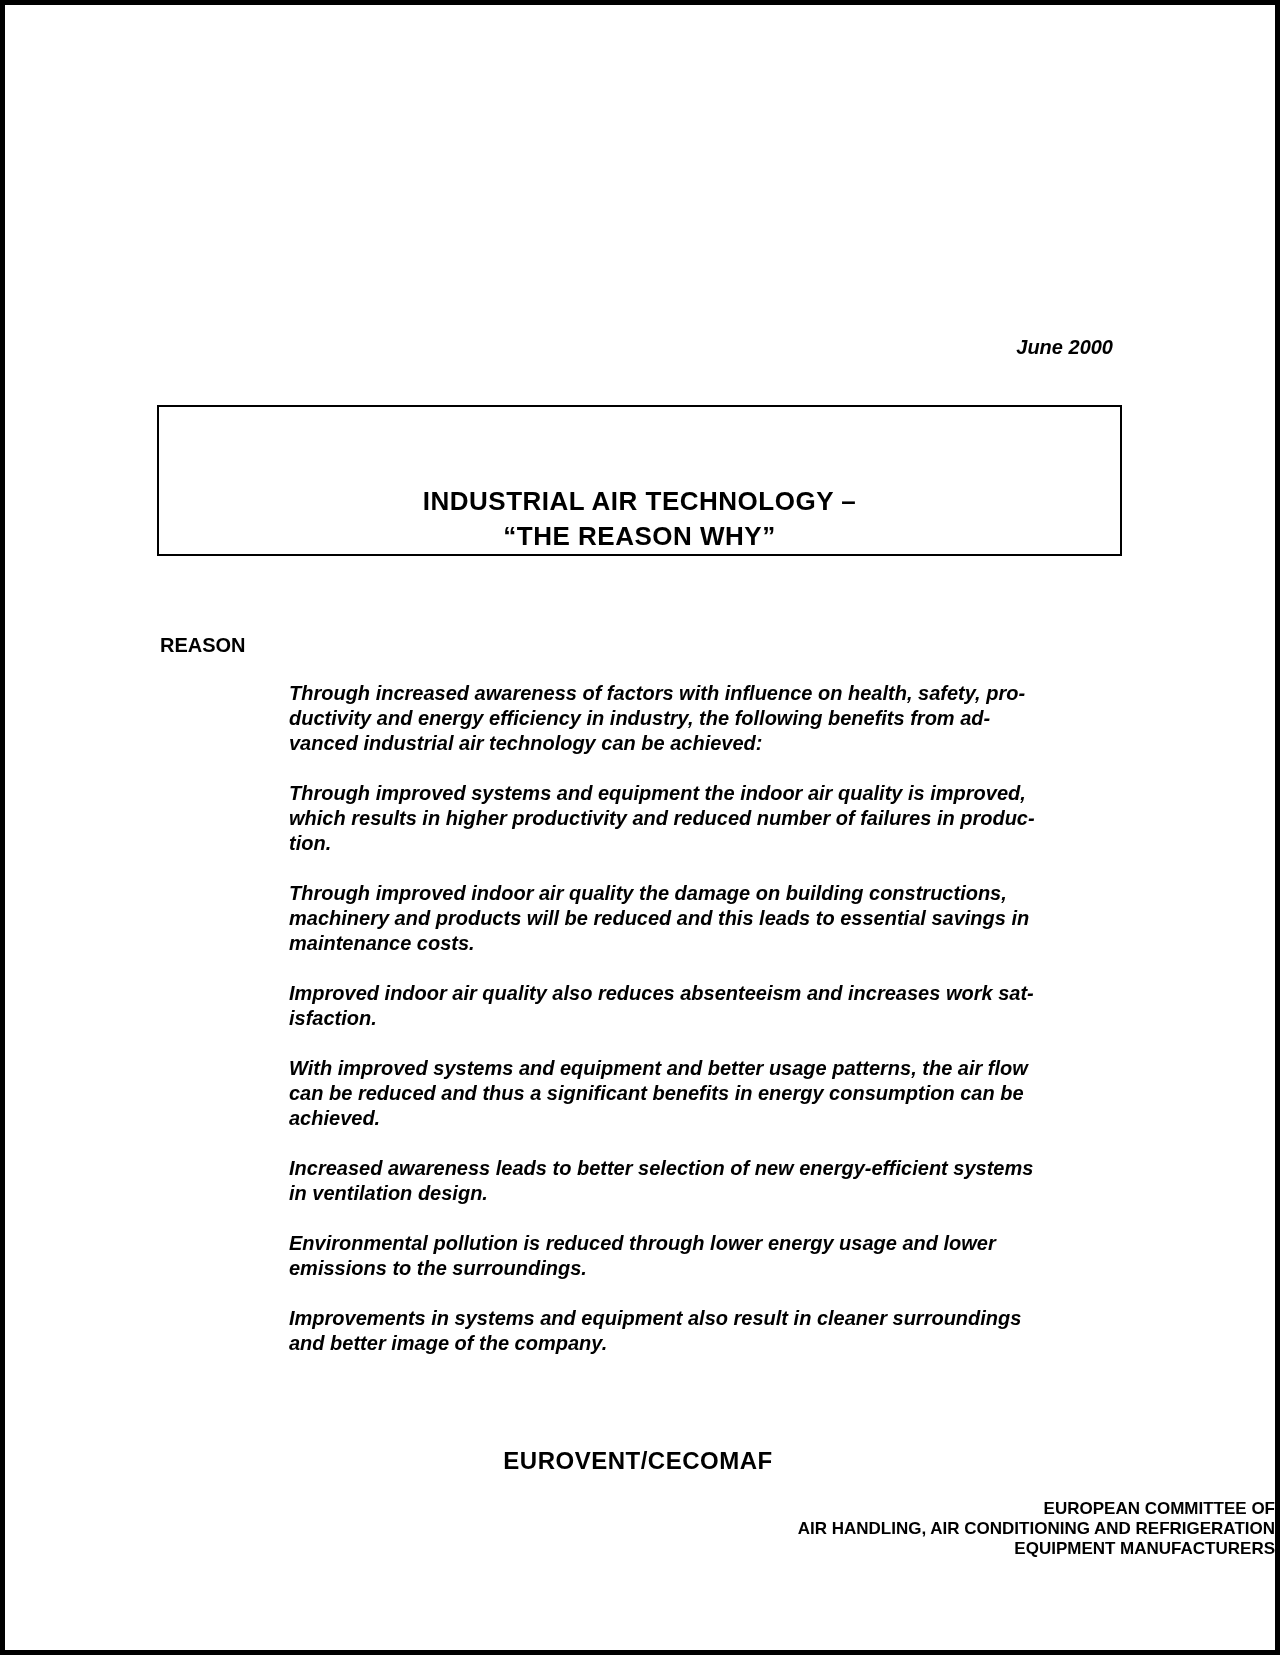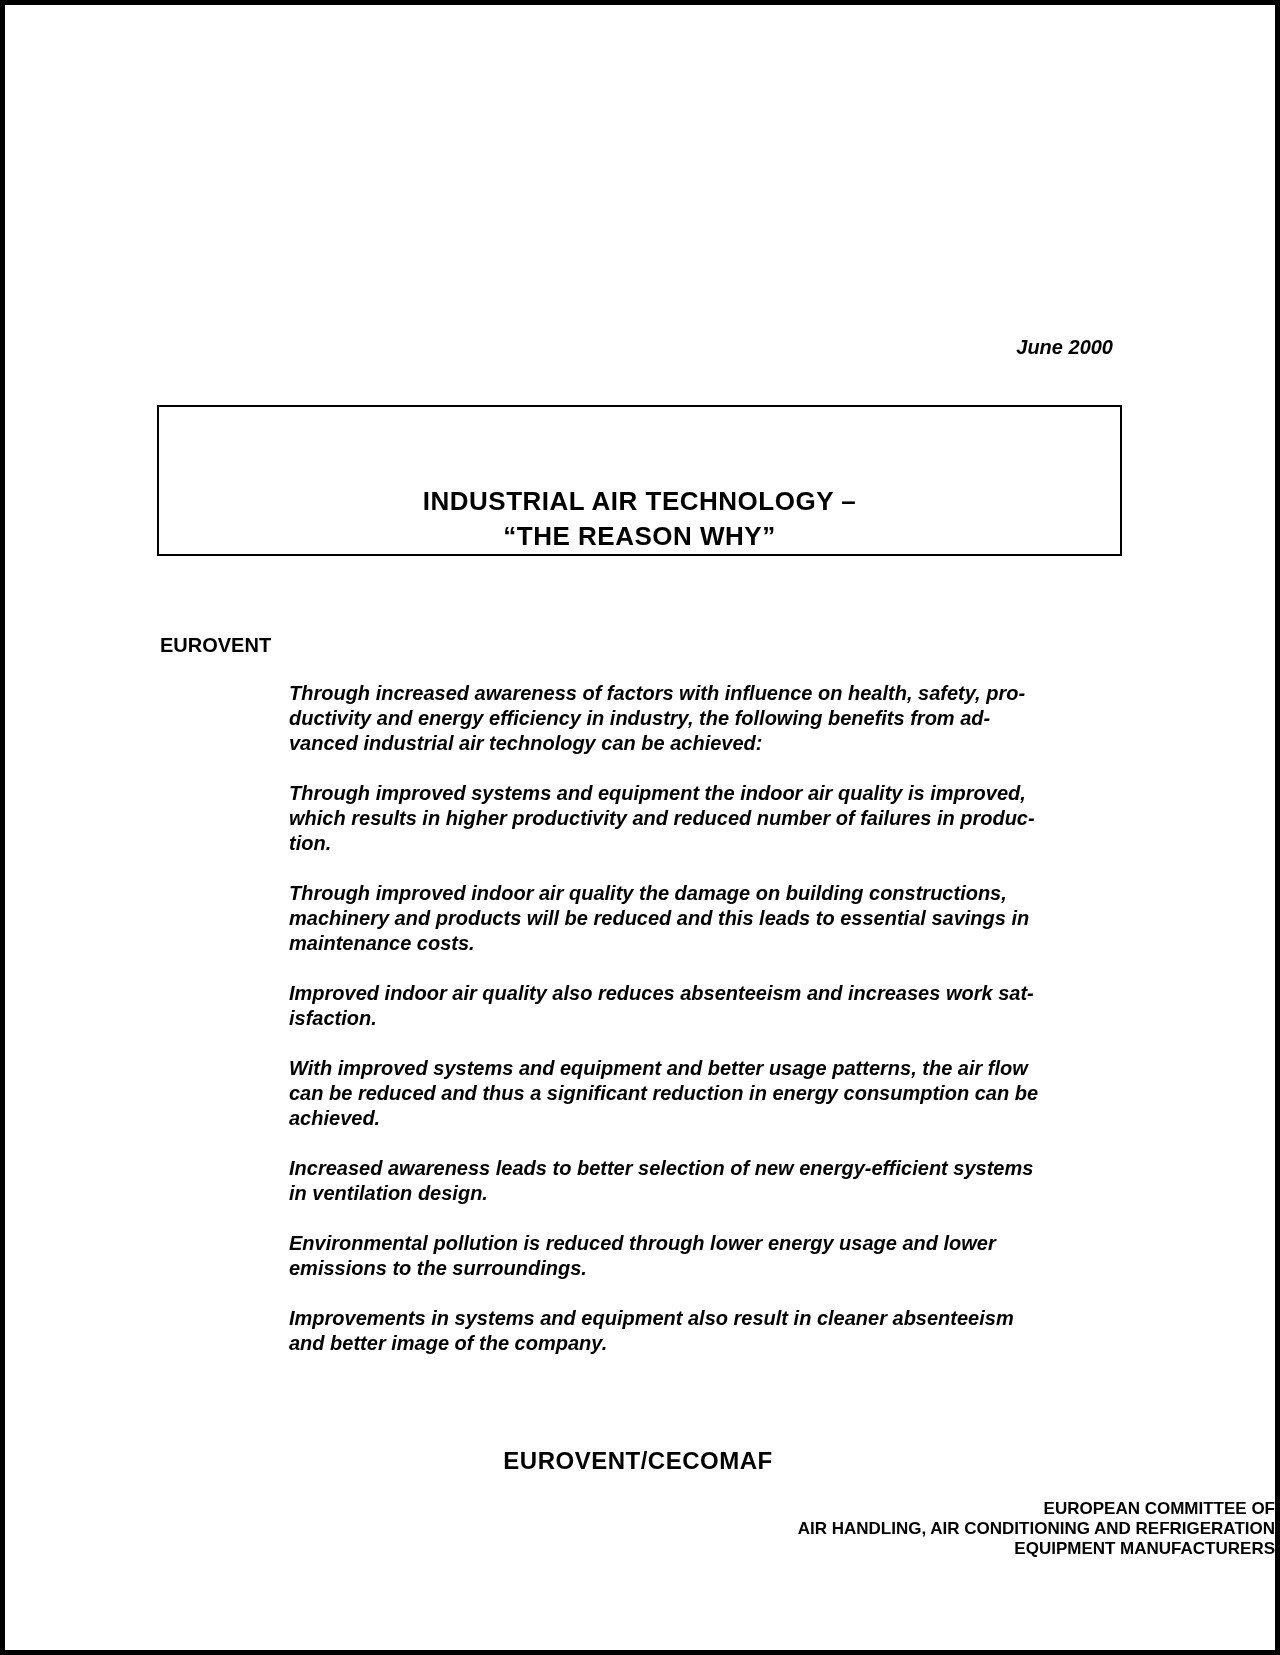--- a/index.html
+++ b/index.html
@@ -93,42 +93,42 @@
 
 <div class="page">
 
   <div class="date">June 2000</div>
 
   <div class="title-box">
     <div class="title-text">INDUSTRIAL AIR TECHNOLOGY –
 “THE REASON WHY”</div>
   </div>
 
-  <div class="purpose-heading">EUROVENT</div>
+  <div class="purpose-heading">REASON</div>
 
   <div class="paragraphs">
     <p>Through increased awareness of factors with influence on health, safety, pro-
 ductivity and energy efficiency in industry, the following benefits from ad-
 vanced industrial air technology can be achieved:</p>
     <p>Through improved systems and equipment the indoor air quality is improved,
 which results in higher productivity and reduced number of failures in produc-
 tion.</p>
     <p>Through improved indoor air quality the damage on building constructions,
 machinery and products will be reduced and this leads to essential savings in
 maintenance costs.</p>
     <p>Improved indoor air quality also reduces absenteeism and increases work sat-
 isfaction.</p>
     <p>With improved systems and equipment and better usage patterns, the air flow
-can be reduced and thus a significant reduction in energy consumption can be
+can be reduced and thus a significant benefits in energy consumption can be
 achieved.</p>
     <p>Increased awareness leads to better selection of new energy-efficient systems
 in ventilation design.</p>
     <p>Environmental pollution is reduced through lower energy usage and lower
 emissions to the surroundings.</p>
-    <p>Improvements in systems and equipment also result in cleaner absenteeism
+    <p>Improvements in systems and equipment also result in cleaner surroundings
 and better image of the company.</p>
   </div>
 
   <div class="org-name">EUROVENT/CECOMAF</div>
 
   <div class="org-desc">EUROPEAN COMMITTEE OF
 AIR HANDLING, AIR CONDITIONING AND REFRIGERATION
 EQUIPMENT MANUFACTURERS</div>
 
 </div>

